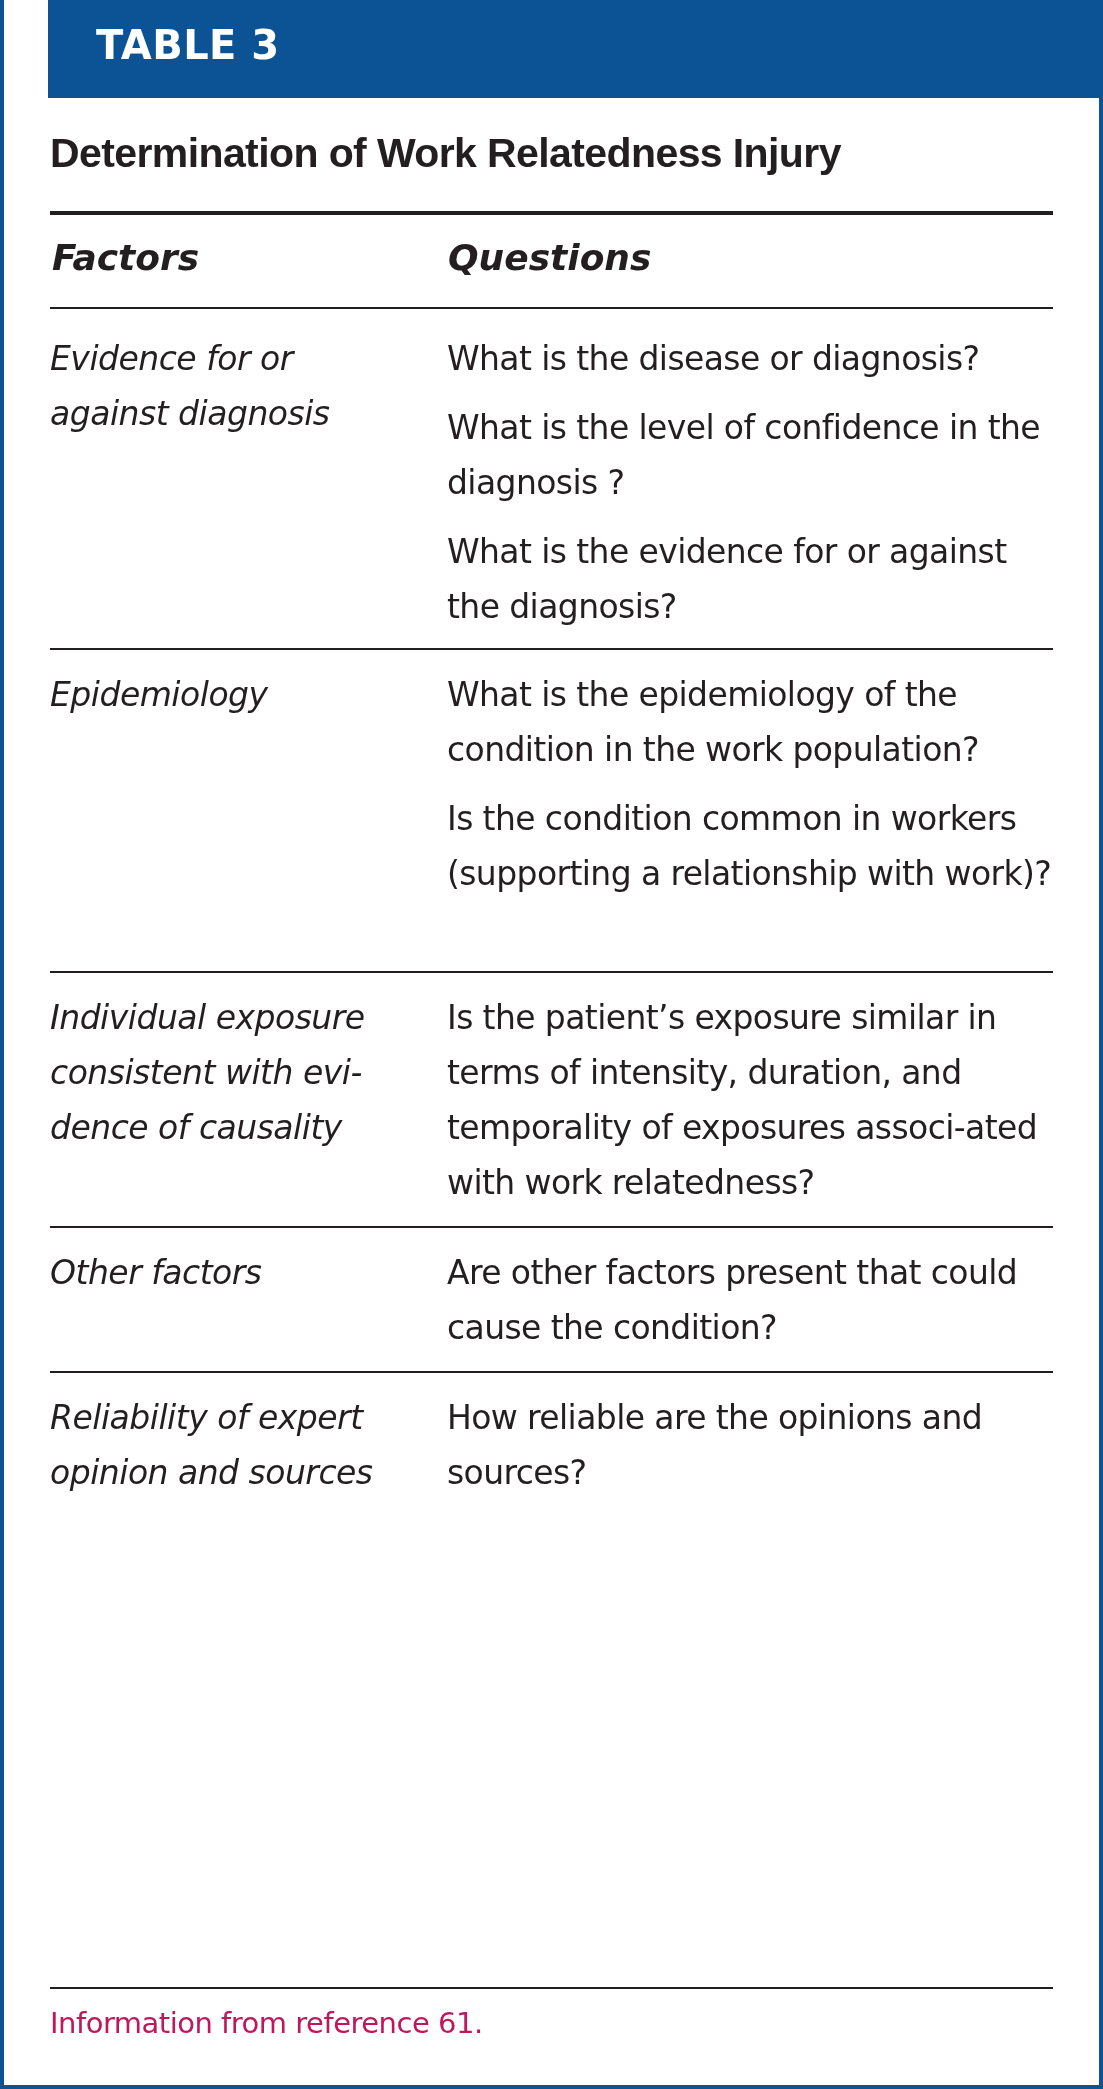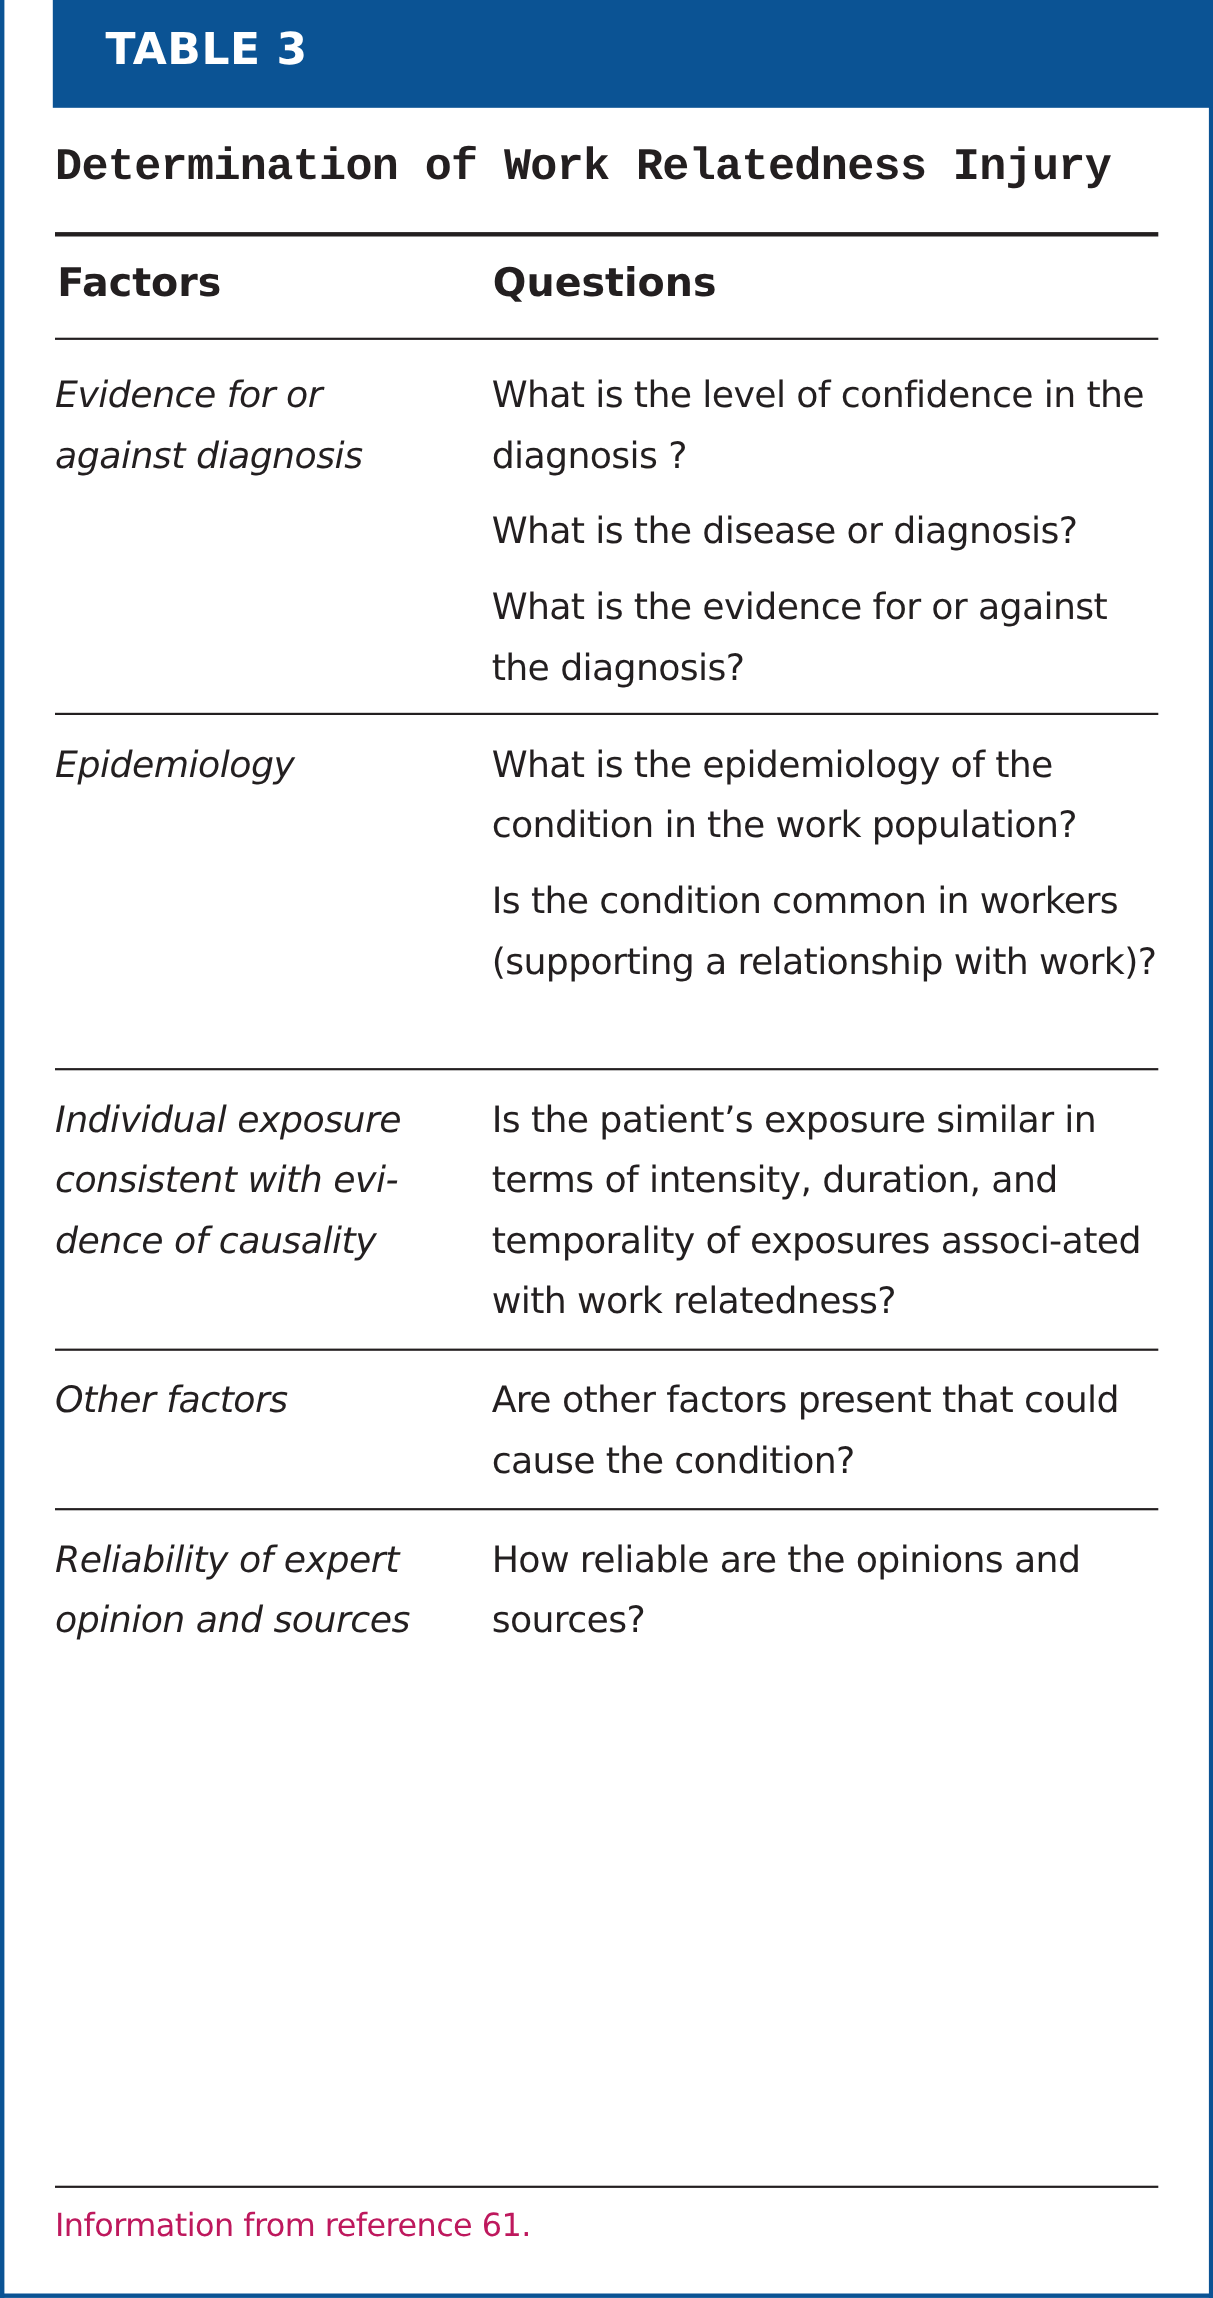--- a/index.html
+++ b/index.html
@@ -13,30 +13,30 @@
     background: #0b5394;
     margin-left: 48px;
   }
   .table-label {
     position: absolute; left: 48px; top: 22px;
     font-family: "DejaVu Sans", sans-serif; font-weight: bold;
     font-size: 40px; color: #ffffff; letter-spacing: 0.5px;
   }
   .title {
     position: absolute; left: 50px; top: 130px;
-    font-family: Liberation Mono, monospace; font-weight: bold;
+    font-family: Liberation Sans, sans-serif; font-weight: bold;
     font-size: 41px; color: #231f20; letter-spacing: -0.6px;
   }
   .rule { position: absolute; left: 50px; width: 1003px; background: #231f20; }
   .rule.thick { height: 4px; }
   .rule.thin { height: 2px; }
   .col-head {
     position: absolute; top: 237px;
     font-family: "DejaVu Sans", sans-serif; font-weight: bold;
-    font-size: 36px; color: #231f20;
+    font-size: 36px; color: #231f20; font-style: italic;
   }
   .row { position: absolute; left: 50px; width: 1003px; }
   .factor {
     position: absolute; left: 0; top: 0; width: 370px;
     font-family: "DejaVu Sans", sans-serif; font-size: 33px; line-height: 55px;
     color: #231f20; letter-spacing: -0.5px; font-style: italic;
   }
   .questions { position: absolute; left: 397px; top: 0; width: 610px; }
   .q {
     font-family: "DejaVu Sans", sans-serif; font-size: 33px; line-height: 55px;
@@ -60,22 +60,22 @@
 <div class="title">Determination of Work Relatedness Injury</div>
 <div class="rule thick" style="top:211px"></div>
 
 <div class="col-head" style="left:52px">Factors</div>
 <div class="col-head" style="left:448px">Questions</div>
 <div class="rule thin" style="top:307px"></div>
 
 <div class="row" style="top:331px">
   <div class="factor">Evidence for or against diagnosis</div>
   <div class="questions">
+    <div class="q">What is the disease or diagnosis?</div>
     <div class="q">What is the level of confidence in the diagnosis ?</div>
-    <div class="q">What is the disease or diagnosis?</div>
     <div class="q">What is the evidence for or against the diagnosis?</div>
   </div>
 </div>
 <div class="rule thin" style="top:648px"></div>
 
 <div class="row" style="top:667px">
   <div class="factor">Epidemiology</div>
   <div class="questions">
     <div class="q">What is the epidemiology of the condition in the work population?</div>
     <div class="q">Is the condition common in workers (supporting a relationship with work)?</div>

